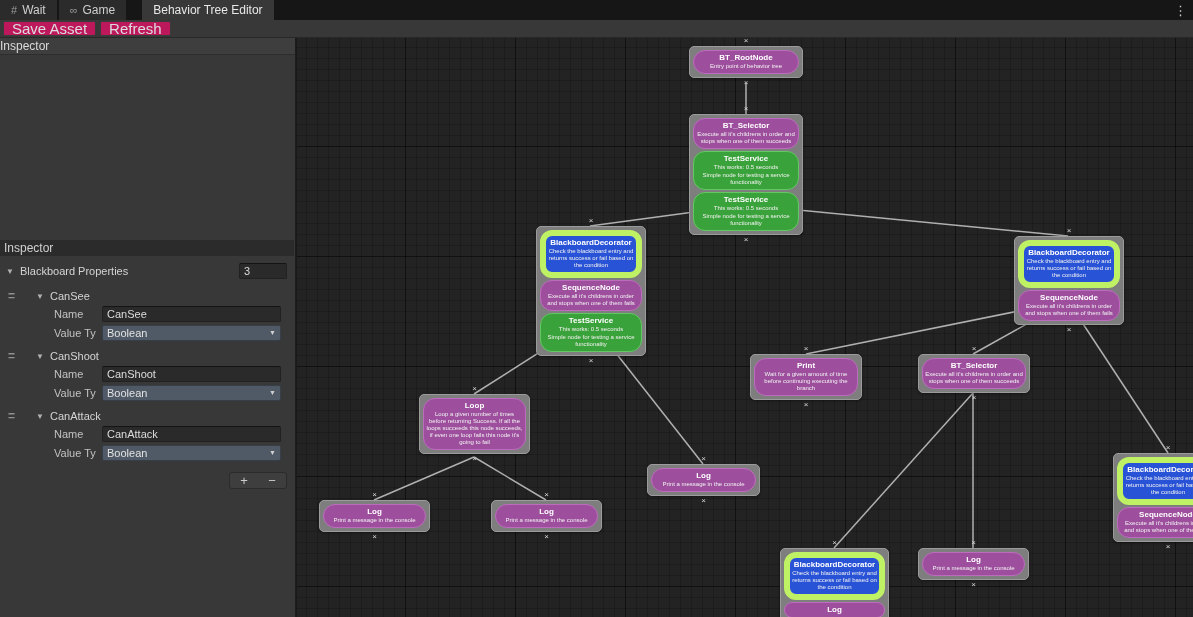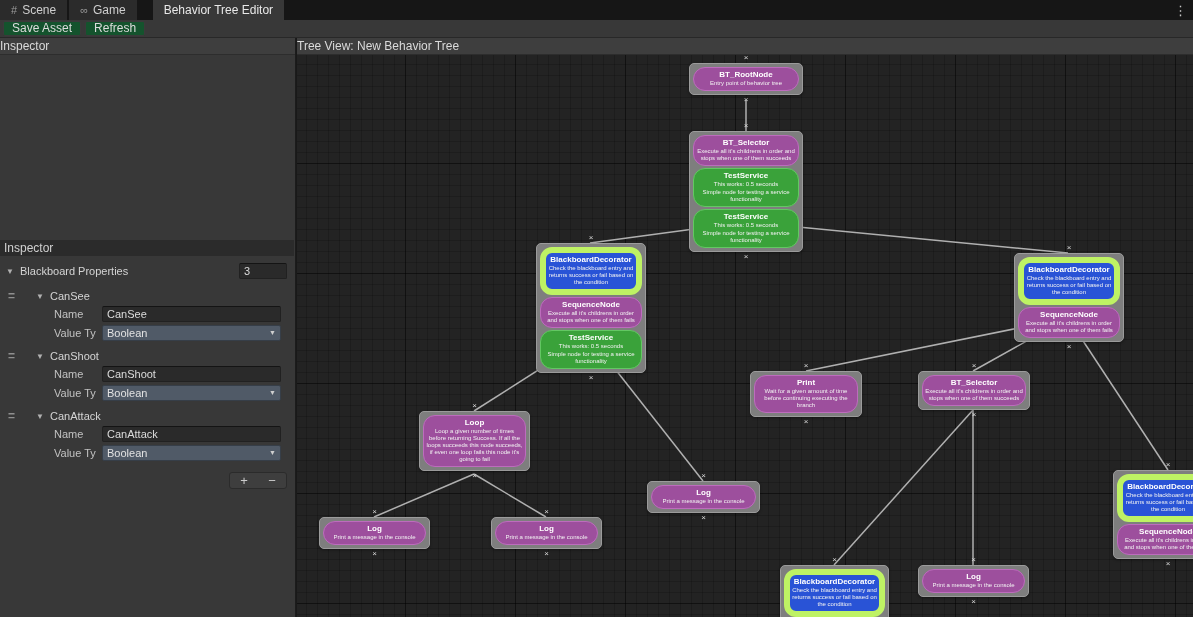--- a/index.html
+++ b/index.html
@@ -12,21 +12,21 @@
 
   
   .tabbar { position:absolute; left:0; top:0; right:0; height:20px; background:#161616; display:flex; align-items:stretch; }
   .tab { display:flex; align-items:center; gap:5px; padding:0 11px; font-size:12px; color:#cfcfcf; background:#2b2b2b; margin-right:2px; cursor:pointer; }
   .tab .tab-icon { font-size:11px; color:#9a9a9a; }
   .tab.active { background:#383838; color:#e8e8e8; margin-left:14px; }
   .overflow-dots { position:absolute; right:6px; top:0; height:20px; display:flex; align-items:center; color:#c8c8c8; font-size:13px; cursor:pointer; }
 
   
   .toolbar { position:absolute; left:0; top:20px; right:0; height:18px; background:#383838; border-bottom:1px solid #282828; display:flex; align-items:center; gap:4px; padding-left:3px; }
-  .tbtn { background:#14532d; border:1px solid #3a3a3a; border-radius:2px; color:#dcdcdc; font-size:12px; font-family:inherit; height:15px; line-height:13px; padding:0 8px; cursor:pointer; }
+  .tbtn { background:#be185d; border:1px solid #3a3a3a; border-radius:2px; color:#dcdcdc; font-size:15px; font-family:inherit; height:15px; line-height:13px; padding:0 8px; cursor:pointer; }
 
   
   .left-panel { position:absolute; left:0; top:38px; width:296px; bottom:0; background:#383838; border-right:1px solid #1c1c1c; display:flex; flex-direction:column; }
   .panel-header { height:17px; background:#3e3e3e; border-bottom:1px solid #2d2d2d; font-size:12px; color:#dadada; line-height:16px; flex:none; }
 
   .blackboard-section { position:absolute; left:0; top:202px; right:1px; display:flex; flex-direction:column; }
   .bb-strip { height:16px; background:#2b2b2b; color:#d0d0d0; font-size:12px; line-height:16px; padding-left:4px; }
   .bb-props-row { display:flex; align-items:center; height:18px; margin-top:6px; padding:0 7px 0 6px; gap:4px; }
   .fold { font-size:8px; color:#b0b0b0; width:10px; flex:none; cursor:pointer; }
   .bb-props-label { flex:1; font-size:11px; color:#d4d4d4; }
@@ -75,21 +75,21 @@
   .blk-decorator { background:#2953d6; border:6px solid #bef264; }
   .blk-title { font-weight:bold; font-size:8px; color:#ffffff; line-height:9px; }
   .blk-desc { font-size:6px; color:#f2f2f2; line-height:7px; margin-top:1px; }
 </style>
 </head>
 <body>
 
 <div class="tabbar">
   <div class="tab">
     <span class="tab-icon">#</span>
-    <span>Scene</span>
+    <span>Wait</span>
   </div>
   <div class="tab">
     <span class="tab-icon">∞</span>
     <span>Game</span>
   </div>
   <div class="tab active">
     <span>Behavior Tree Editor</span>
   </div>
   <div class="overflow-dots">⋮</div>
 </div>
@@ -169,21 +169,20 @@
       </div>
 
     <div class="bb-footer">
       <button class="fbtn">+</button>
       <button class="fbtn">−</button>
     </div>
   </div>
 </div>
 
 <div class="tree-panel">
-  <div class="panel-header">Tree View: New Behavior Tree</div>
   <div class="tree-canvas">
     <svg class="edges-layer" width="896" height="562">
         <line x1="449" y1="45" x2="449" y2="76"></line>
         <line x1="449" y1="167" x2="293" y2="188"></line>
         <line x1="449" y1="167" x2="771" y2="198"></line>
         <line x1="293" y1="282" x2="177" y2="356"></line>
         <line x1="293" y1="282" x2="406" y2="426"></line>
         <line x1="177" y1="419" x2="77" y2="462"></line>
         <line x1="177" y1="419" x2="249" y2="462"></line>
         <line x1="771" y1="263" x2="509" y2="316"></line>

